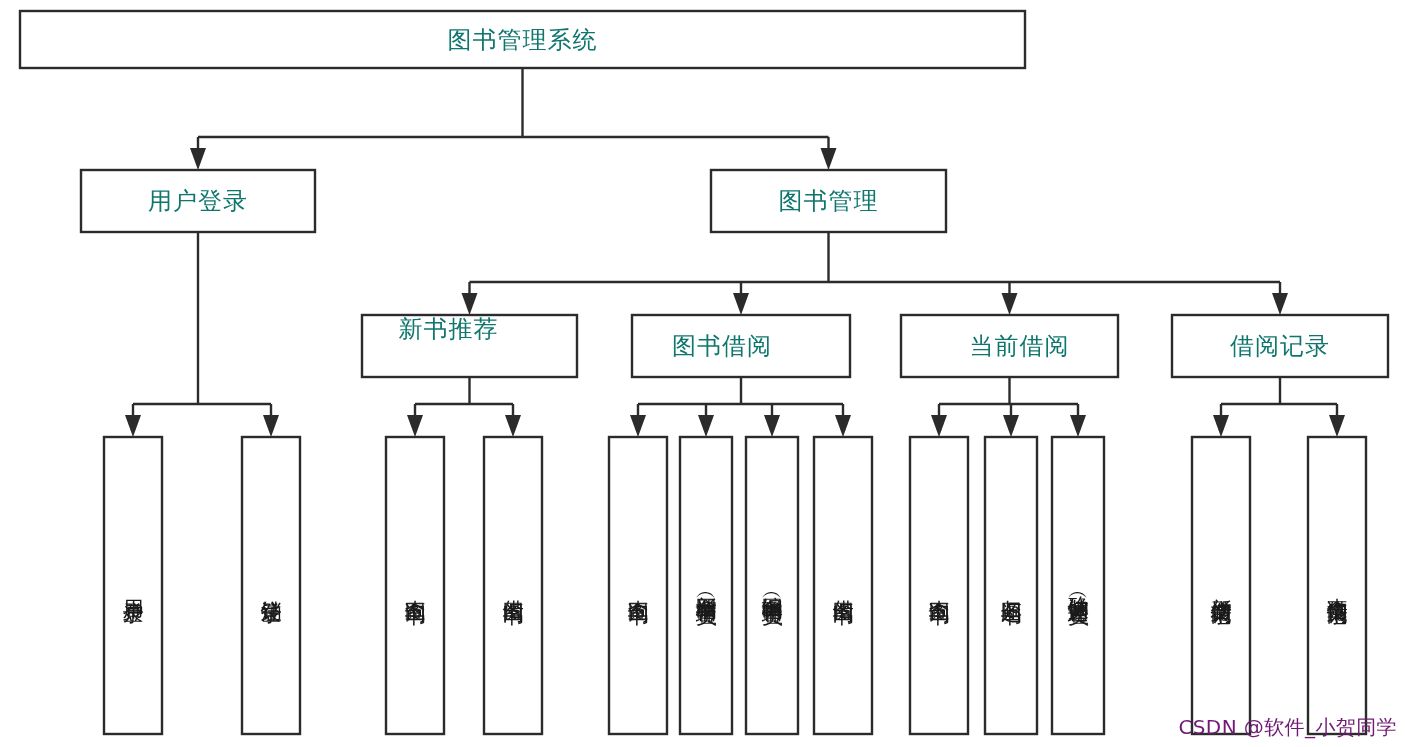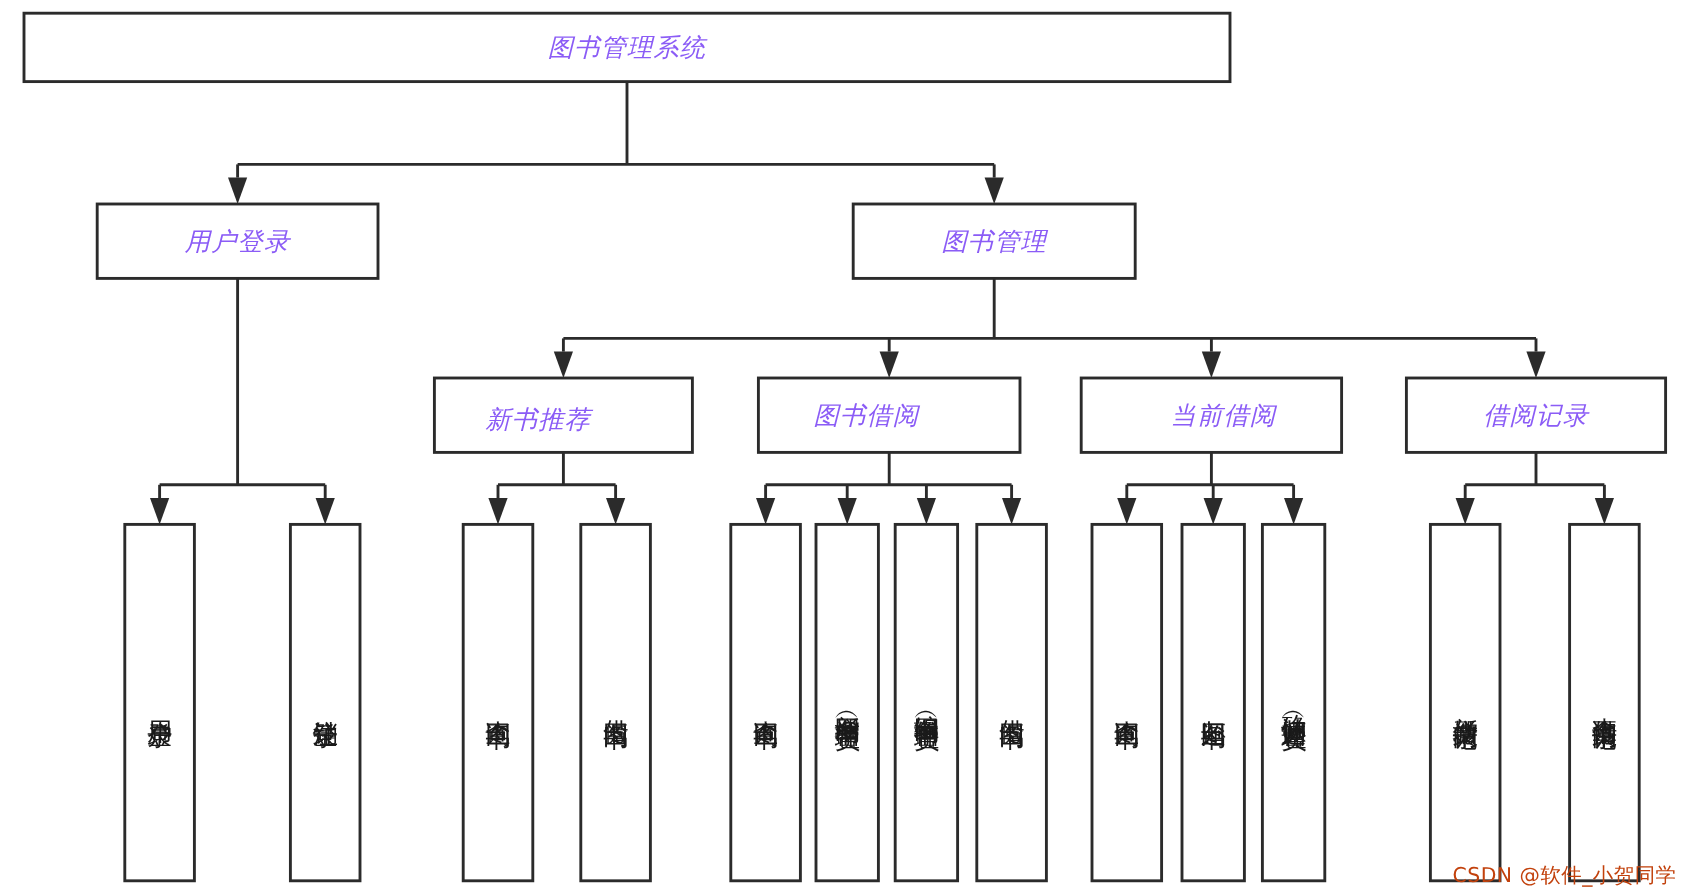--- a/index.html
+++ b/index.html
@@ -62,33 +62,32 @@
   }
   .hlabel-wrap {
     position: absolute;
     display: flex;
     align-items: center;
     justify-content: center;
     pointer-events: none;
   }
   .hlabel-text {
     font-family: "DejaVu Sans", "Liberation Sans", sans-serif;
-    font-size: 21px;
-    color: #8b5cf6;
+    font-size: 24px;
+    color: #0f766e;
     letter-spacing: 1px;
     white-space: nowrap;
-    font-style: italic;
   }
   #watermark {
     position: absolute;
     right: 8px;
     bottom: 6px;
     font-family: "DejaVu Sans", "Liberation Sans", sans-serif;
-    font-size: 17px;
-    color: #c2410c;
+    font-size: 20px;
+    color: #701a75;
     letter-spacing: 0.4px;
     white-space: nowrap;
     pointer-events: none;
   }
 </style>
 </head>
 <body>
 
 <div id="diagram-root">
   <svg id="flow-svg" viewBox="0 0 1405 747">
@@ -172,21 +171,21 @@
   <div id="labels-layer">
       <div class="hlabel-wrap" style="left: 20px; top: 11px; width: 1005px; height: 57px;">
         <div class="hlabel-text">图书管理系统</div>
       </div>
       <div class="hlabel-wrap" style="left: 81px; top: 170px; width: 234px; height: 62px;">
         <div class="hlabel-text">用户登录</div>
       </div>
       <div class="hlabel-wrap" style="left: 711px; top: 170px; width: 235px; height: 62px; border-radius: 16px;">
         <div class="hlabel-text">图书管理</div>
       </div>
-      <div class="hlabel-wrap" style="left: 362px; top: 319px; width: 173px; height: 62px;">
+      <div class="hlabel-wrap" style="left: 362px; top: 298px; width: 173px; height: 62px;">
         <div class="hlabel-text">新书推荐</div>
       </div>
       <div class="hlabel-wrap" style="left: 632px; top: 315px; width: 180px; height: 62px;">
         <div class="hlabel-text">图书借阅</div>
       </div>
       <div class="hlabel-wrap" style="left: 901px; top: 315px; width: 217px; height: 62px; padding-left: 10px;">
         <div class="hlabel-text">当前借阅</div>
       </div>
       <div class="hlabel-wrap" style="left: 1172px; top: 315px; width: 216px; height: 62px;">
         <div class="hlabel-text">借阅记录</div>

